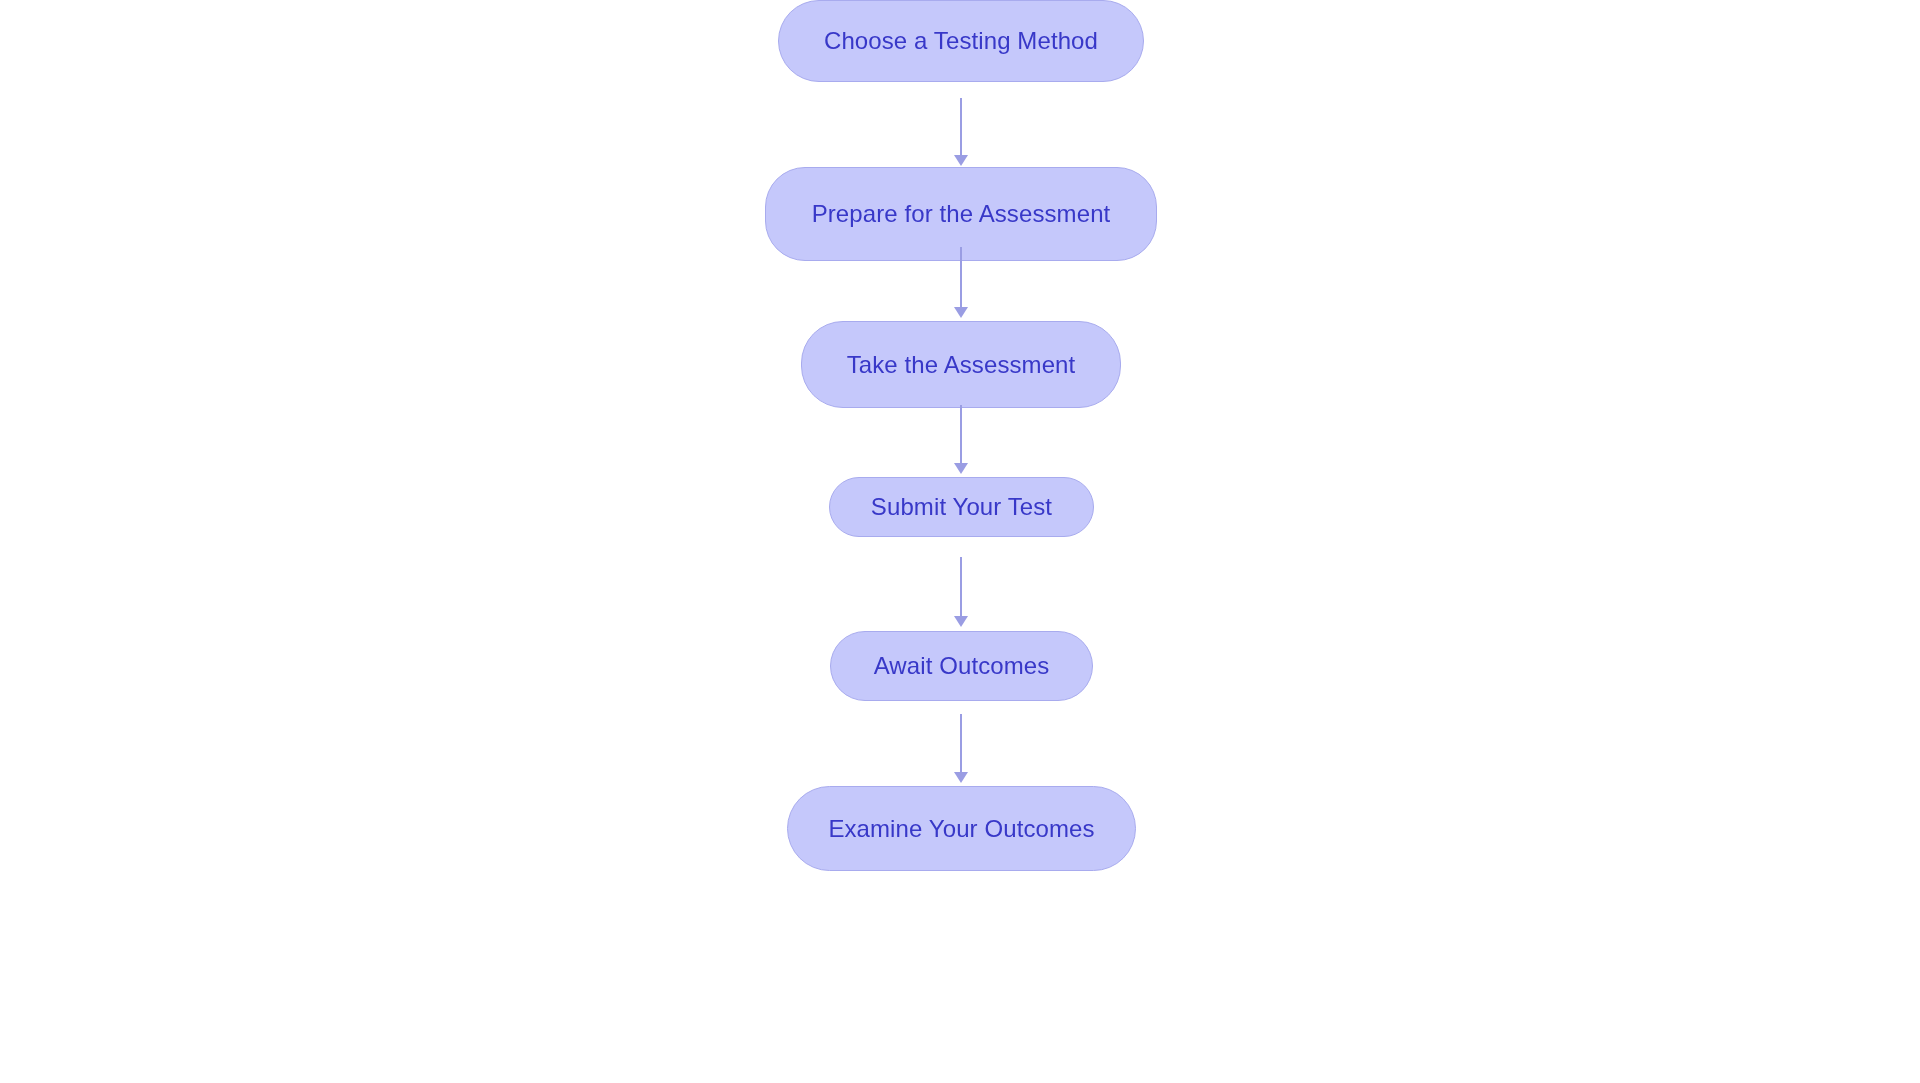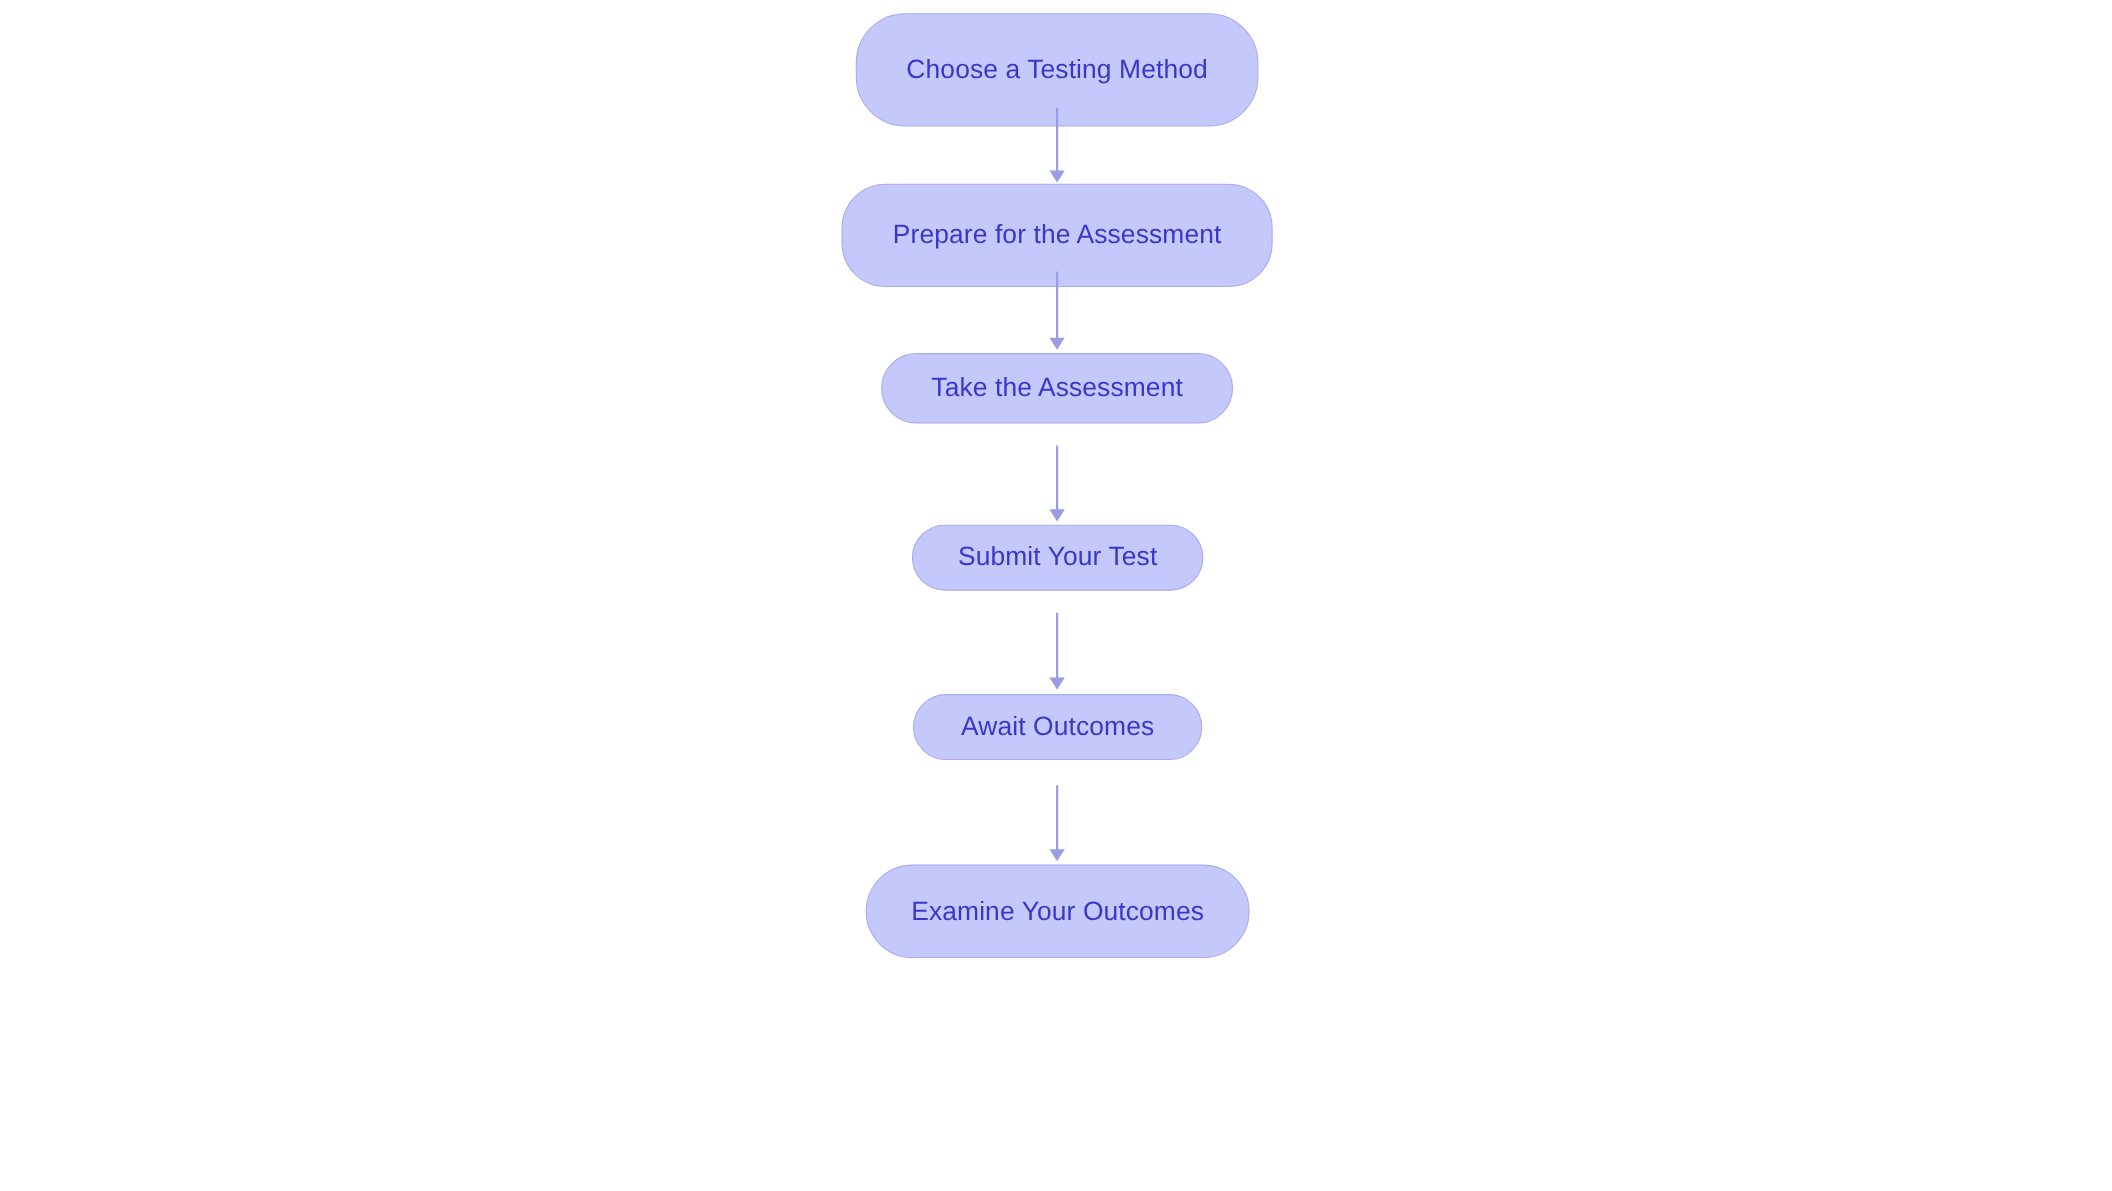--- a/index.html
+++ b/index.html
@@ -48,49 +48,49 @@
     border-left: 7px solid transparent;
     border-right: 7px solid transparent;
     border-top: 11px solid #9a9de3;
   }
 </style>
 </head>
 <body>
 
 <div id="flowchart">
 
-  <div class="node" style="left:778px; top:12px; width:366px; height:103px; border-radius:45px;text-align:center;">
+  <div class="node" style="left:778px; top:0; width:366px; height:82px; border-radius:45px;text-align:center;">
     <span>Choose a Testing Method</span>
   </div>
 
   <div class="arrow" style="left:960px; top:98px; height:60px;"></div>
   <div class="arrow-head" style="left:954px; top:155px;"></div>
 
   <div class="node" style="left:765px; top:167px; width:392px; height:94px; border-radius:40px;">
     <span>Prepare for the Assessment</span>
   </div>
 
   <div class="arrow" style="left:960px; top:247px; height:63px;"></div>
   <div class="arrow-head" style="left:954px; top:307px;"></div>
 
-  <div class="node" style="left:801px; top:321px; width:320px; height:64px; border-radius:42px;text-align:center;">
+  <div class="node" style="left:801px; top:321px; width:320px; height:87px; border-radius:42px;text-align:center;">
     <span>Take the Assessment</span>
   </div>
 
   <div class="arrow" style="left:960px; top:405px; height:61px;"></div>
   <div class="arrow-head" style="left:954px; top:463px;"></div>
 
   <div class="node" style="left:829px; top:477px; width:265px; height:60px; border-radius:40px;">
     <span>Submit Your Test</span>
   </div>
 
   <div class="arrow" style="left:960px; top:557px; height:62px;"></div>
   <div class="arrow-head" style="left:954px; top:616px;"></div>
 
-  <div class="node" style="left:830px; top:631px; width:263px; height:60px; border-radius:42px;">
+  <div class="node" style="left:830px; top:631px; width:263px; height:70px; border-radius:42px;">
     <span>Await Outcomes</span>
   </div>
 
   <div class="arrow" style="left:960px; top:714px; height:62px;"></div>
   <div class="arrow-head" style="left:954px; top:772px;"></div>
 
   <div class="node" style="left:787px; top:786px; width:349px; height:85px; border-radius:43px;">
     <span>Examine Your Outcomes</span>
   </div>
 

